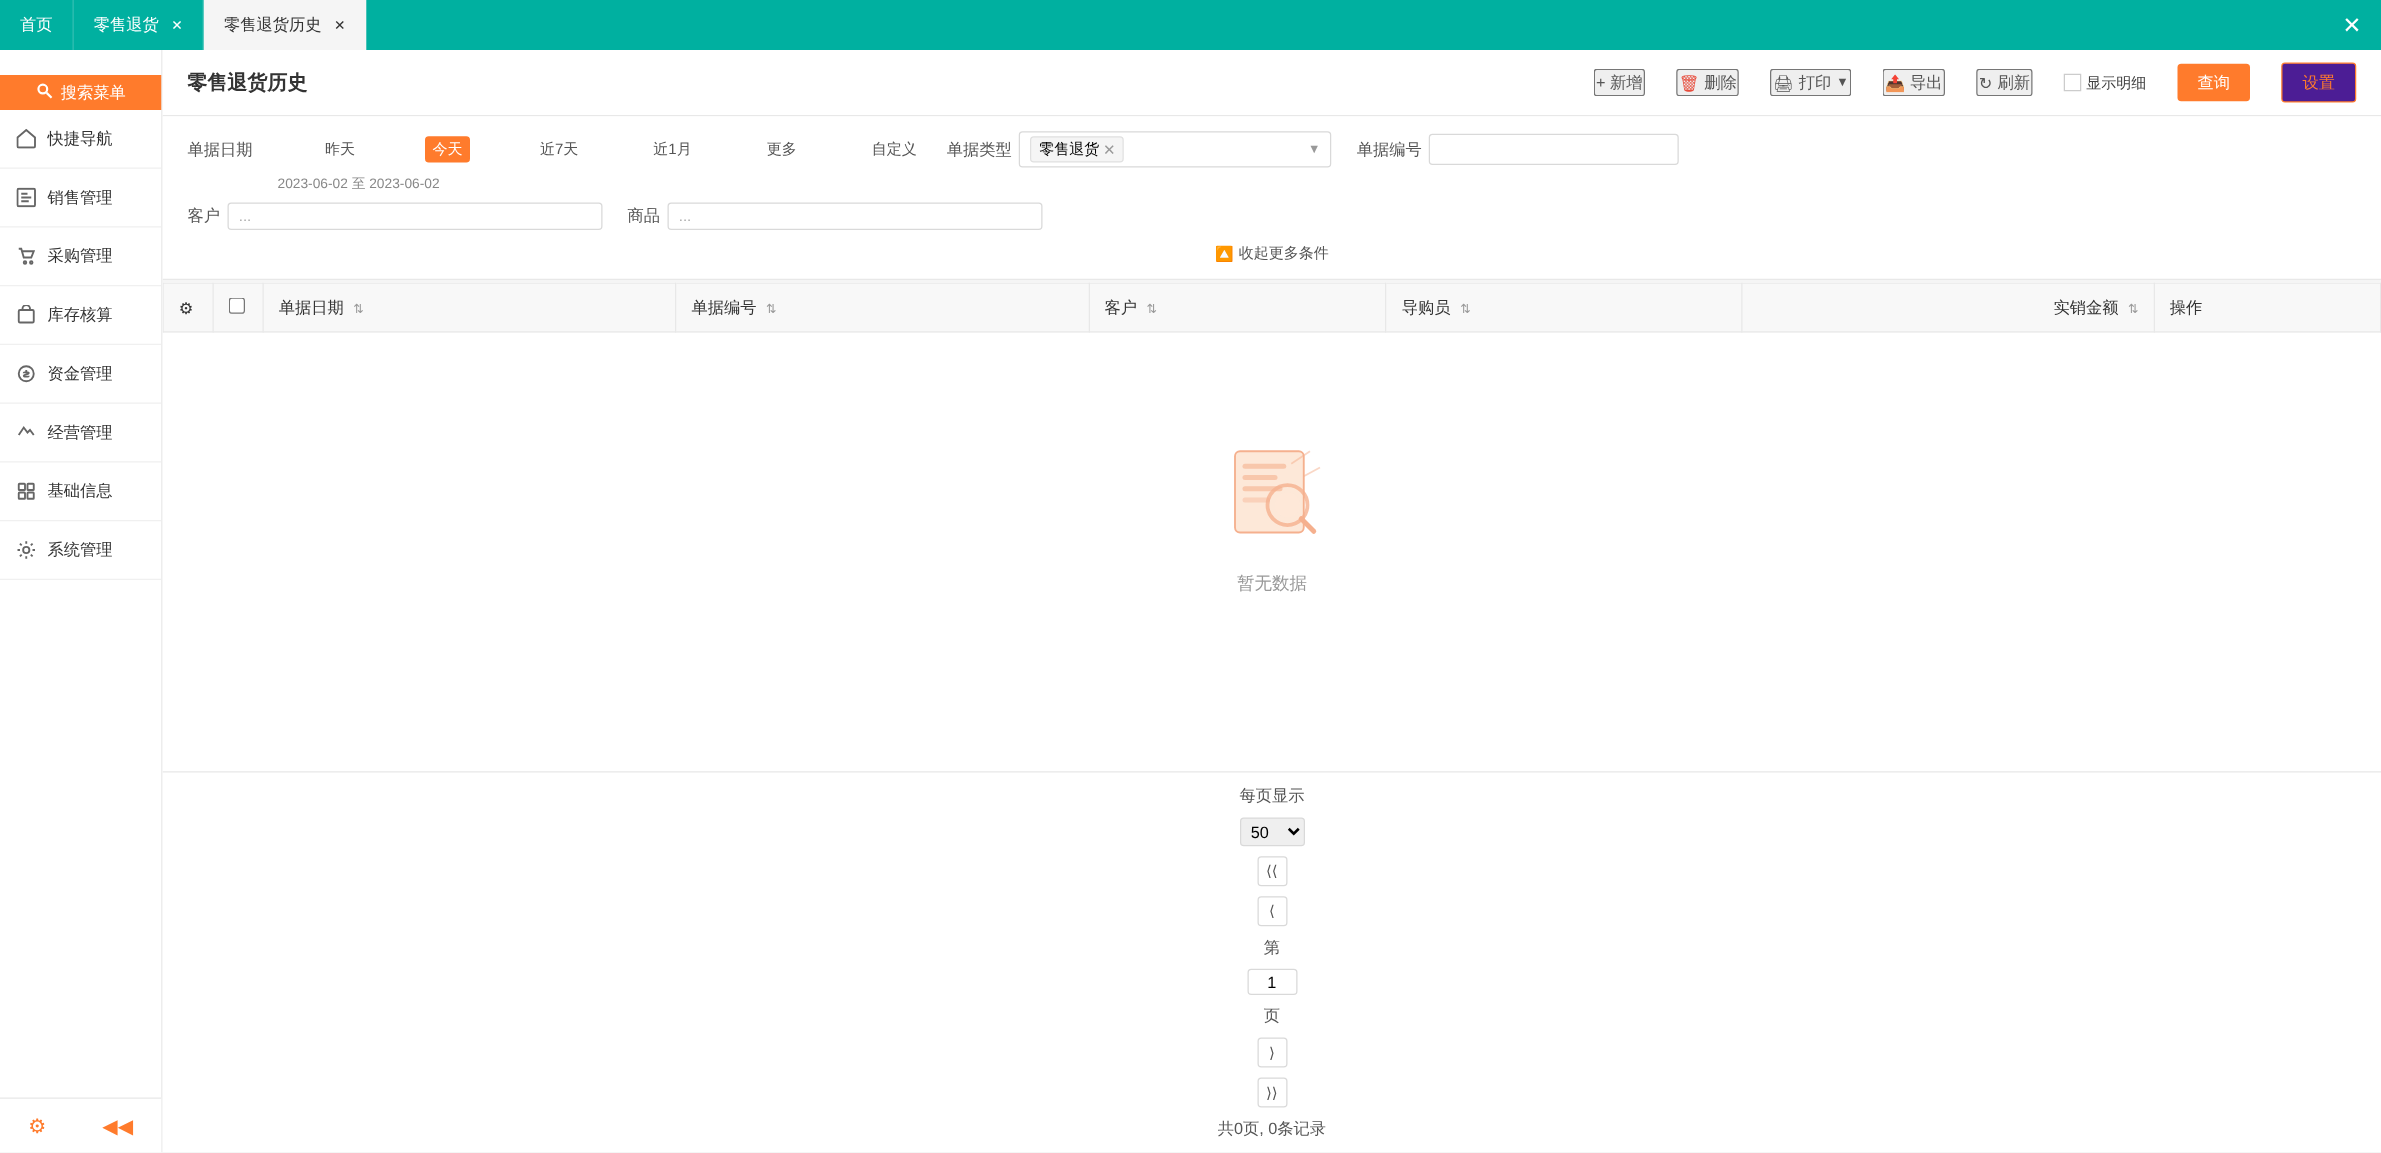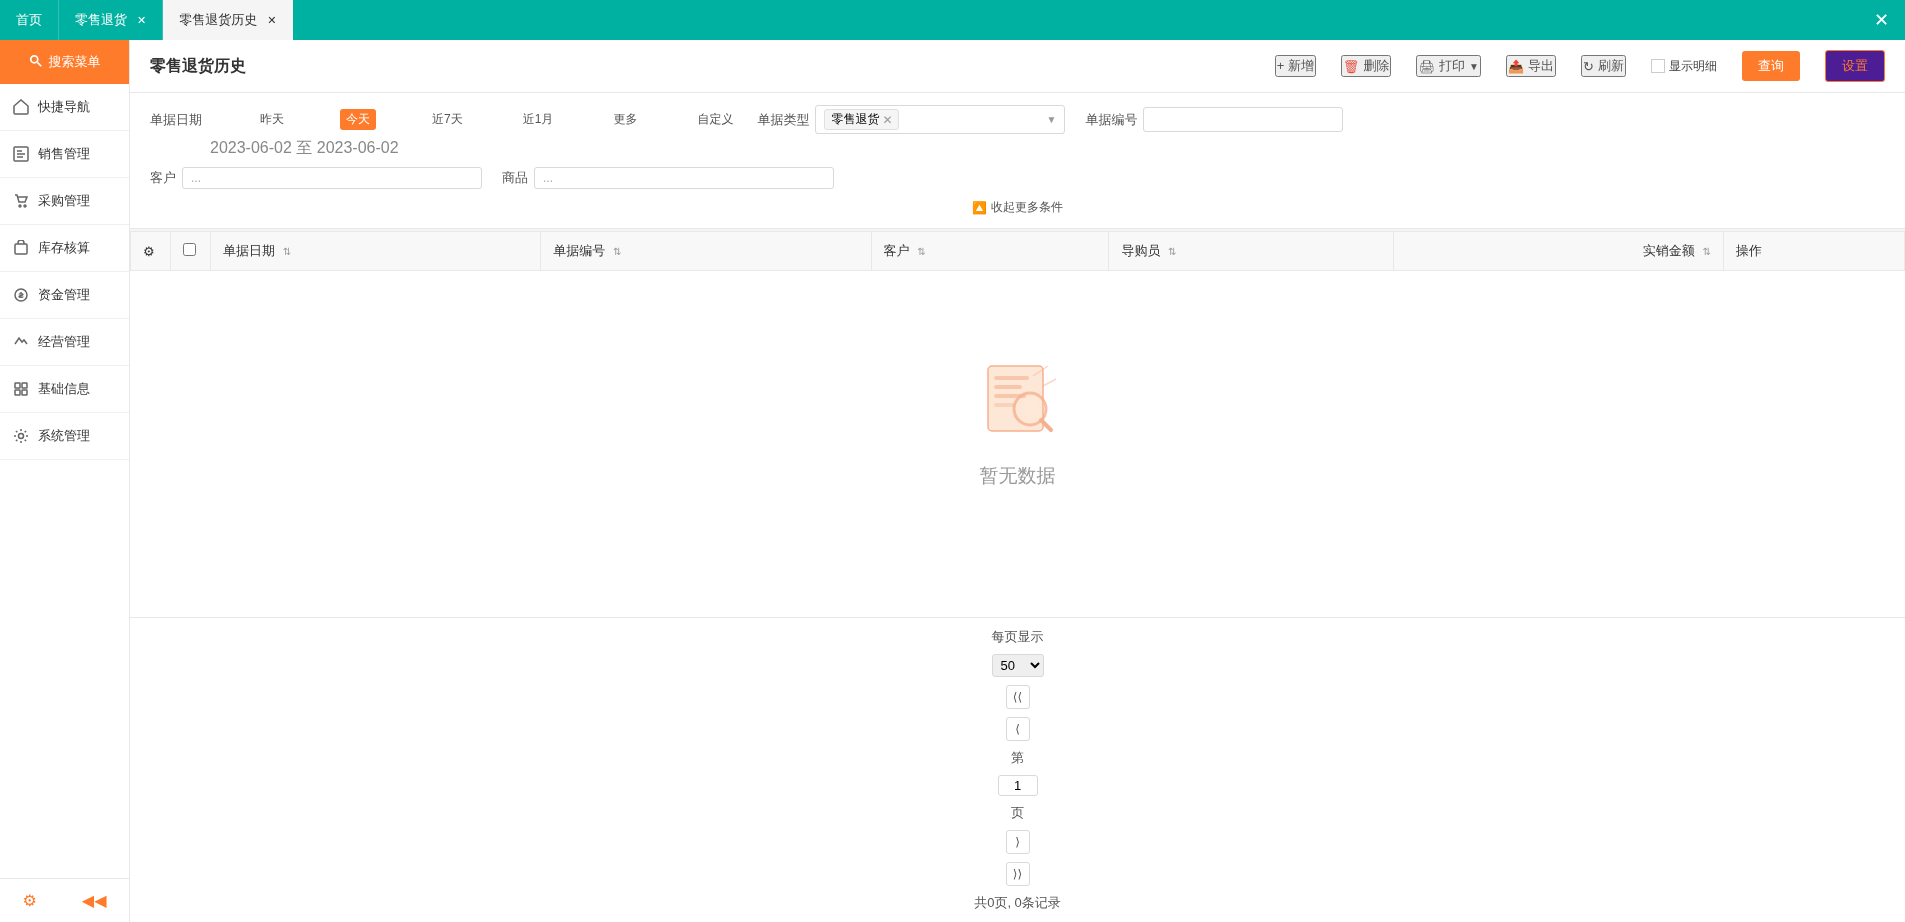--- a/index.html
+++ b/index.html
@@ -58,28 +58,29 @@
     .sidebar {
       width: 130px;
       background: #fff;
       border-right: 1px solid #e8e8e8;
       display: flex;
       flex-direction: column;
       flex-shrink: 0;
     }
     .sidebar-search {
       background: #ff7b2c;
-      height: 44px;
+      height: 28px;
       display: flex;
       align-items: center;
       justify-content: center;
       gap: 6px;
       color: #fff;
       cursor: pointer;
       font-size: 13px;
+      margin-top: 20px;
     }
     .sidebar-menu {
       flex: 1;
       overflow-y: auto;
     }
     .sidebar-item {
       display: flex;
       align-items: center;
       padding: 14px 12px;
       gap: 8px;
@@ -322,21 +323,21 @@
       justify-content: center;
       padding: 80px 20px;
     }
     .empty-icon {
       width: 100px;
       height: 100px;
       margin-bottom: 12px;
     }
     .empty-text {
       color: #999;
-      font-size: 19px;
+      font-size: 14px;
     }
 
     
     .pagination {
       background: #fff;
       border-top: 1px solid #e8e8e8;
       padding: 10px 20px;
       display: flex;
       align-items: center;
       justify-content: flex-end;
@@ -547,21 +548,21 @@
           </div>
         </div>
 
         <div class="filter-item">
           <span class="filter-label">单据编号</span>
           <input class="filter-input" type="text" placeholder="" style="min-width: 200px;">
         </div>
       </div>
 
       <div style="margin-left: 60px; margin-top: -6px; margin-bottom: 8px;">
-        <span class="date-range" style="font-size:16px; color:#888;">2023-06-02 至 2023-06-02</span>
+        <span class="date-range" style="font-size:11px; color:#888;margin-left:12px;">2023-06-02 至 2023-06-02</span>
       </div>
       <div class="filter-row">
 
         <div class="filter-item">
           <span class="filter-label">客户</span>
           <div class="tag-input" style="min-width:300px;">
             <span class="filter-placeholder">...</span>
           </div>
         </div>
 

